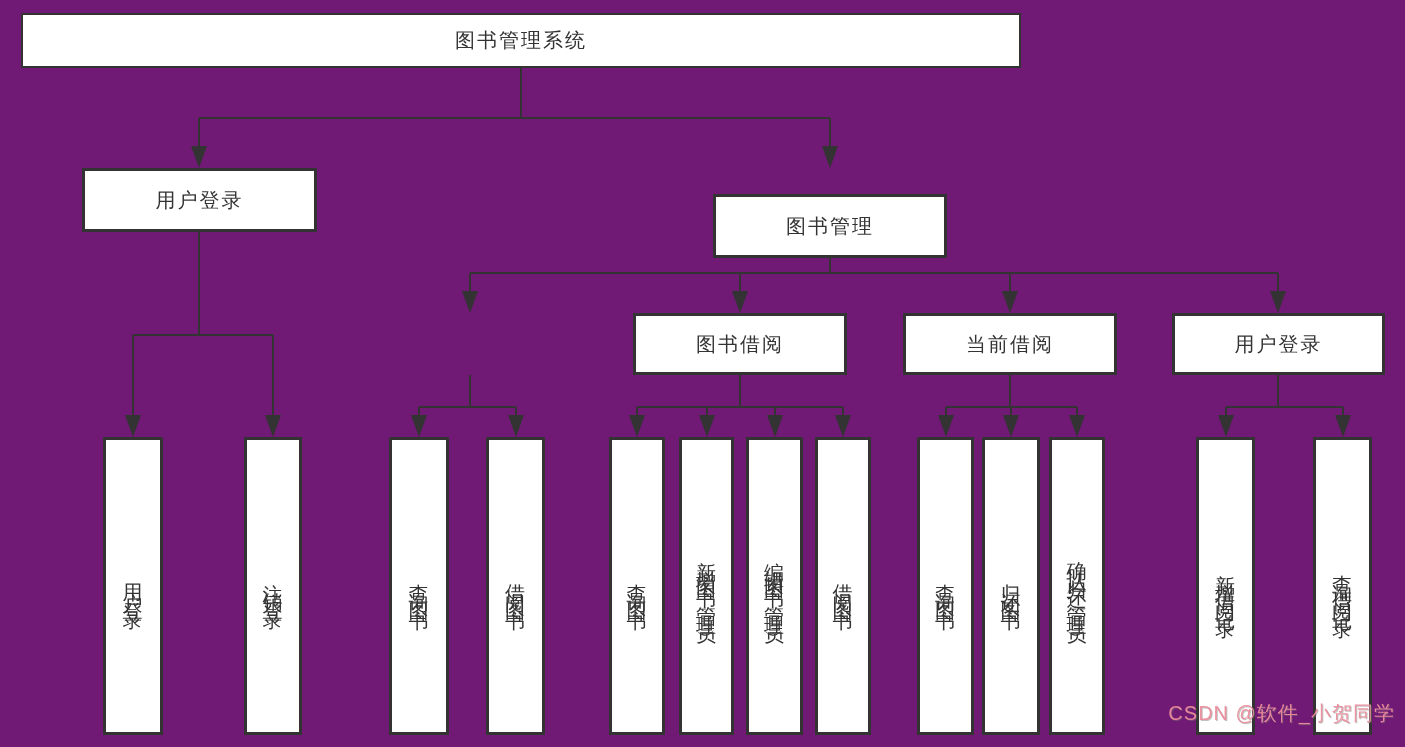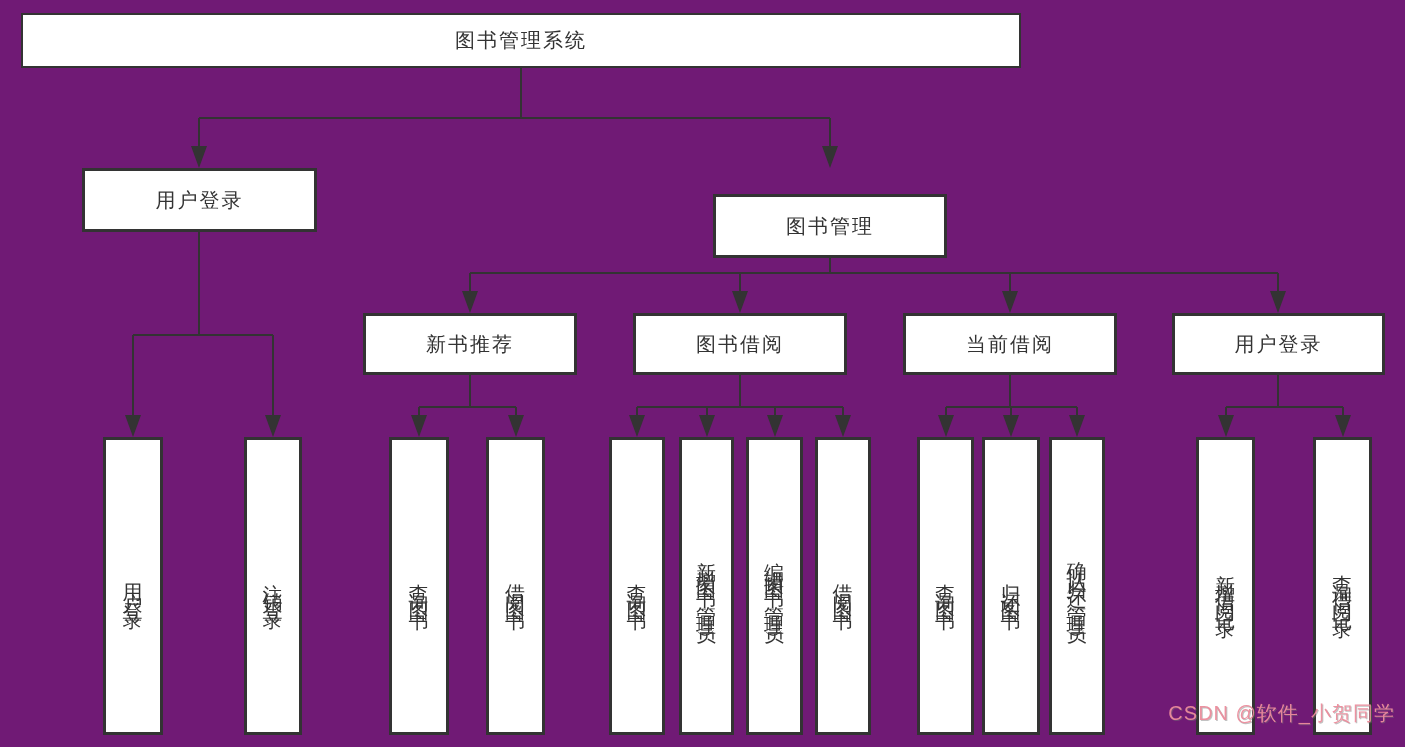--- a/index.html
+++ b/index.html
@@ -83,21 +83,20 @@
       <polygon points="1218,415 1234,415 1226,437"></polygon>
       <polygon points="1335,415 1351,415 1343,437"></polygon>
     </g>
   </svg>
 
   <div class="node root" style="left:21px; top:13px; width:1000px; height:55px;">图书管理系统</div>
 
   <div class="node" style="left:82px; top:168px; width:235px; height:64px;">用户登录</div>
   <div class="node" style="left:713px; top:168px; width:234px; height:64px;margin-top:26px;">图书管理</div>
 
-  <div class="node" style="left:363px; top:313px; width:214px; height:62px;">新书推荐</div>
   <div class="node" style="left:903px; top:313px; width:214px; height:62px;">当前借阅</div>
   <div class="node" style="left:633px; top:313px; width:214px; height:62px;">图书借阅</div>
   <div class="node" style="left:1172px; top:313px; width:213px; height:62px;">用户登录</div>
 
   <div class="node leaf" style="left:103px; top:437px; width:60px; height:298px;">用户登录</div>
   <div class="node leaf" style="left:244px; top:437px; width:58px; height:298px;">注销登录</div>
 
   <div class="node leaf" style="left:389px; top:437px; width:60px; height:298px;">查询图书</div>
   <div class="node leaf" style="left:486px; top:437px; width:59px; height:298px;">借阅图书</div>
 

